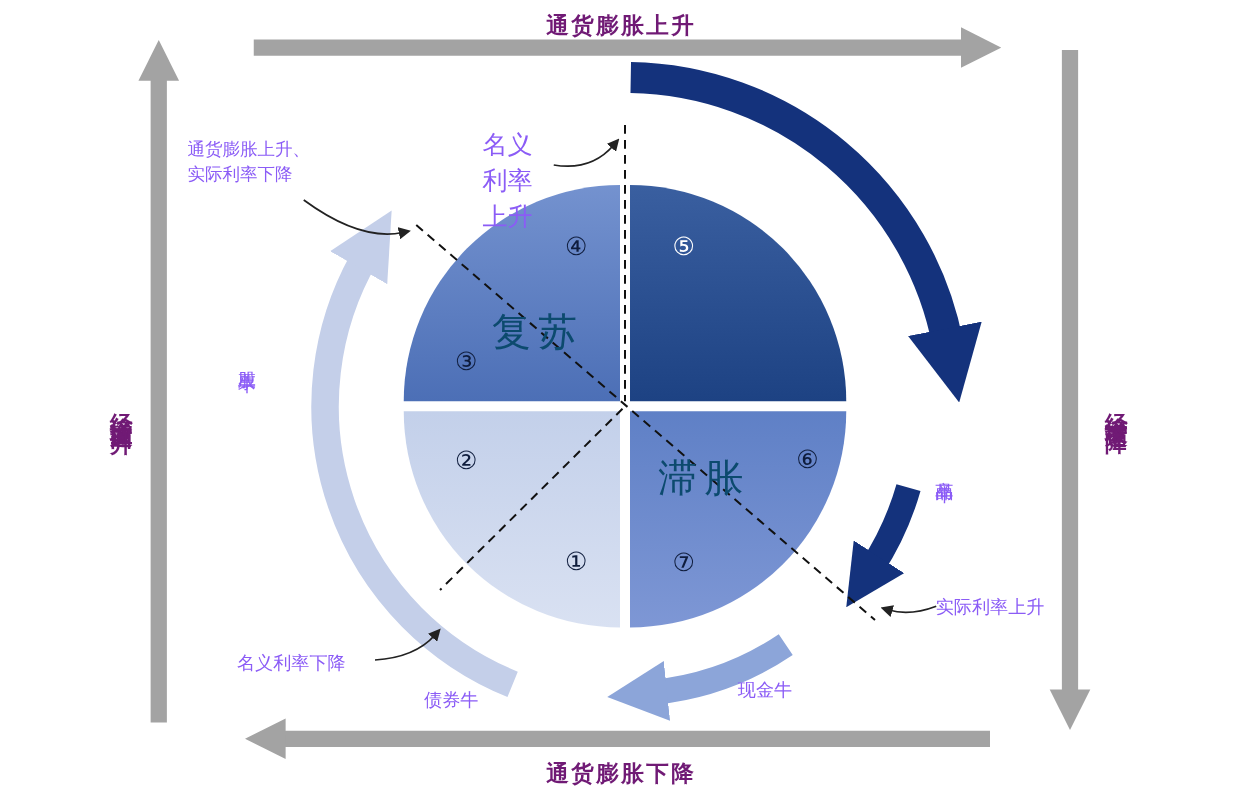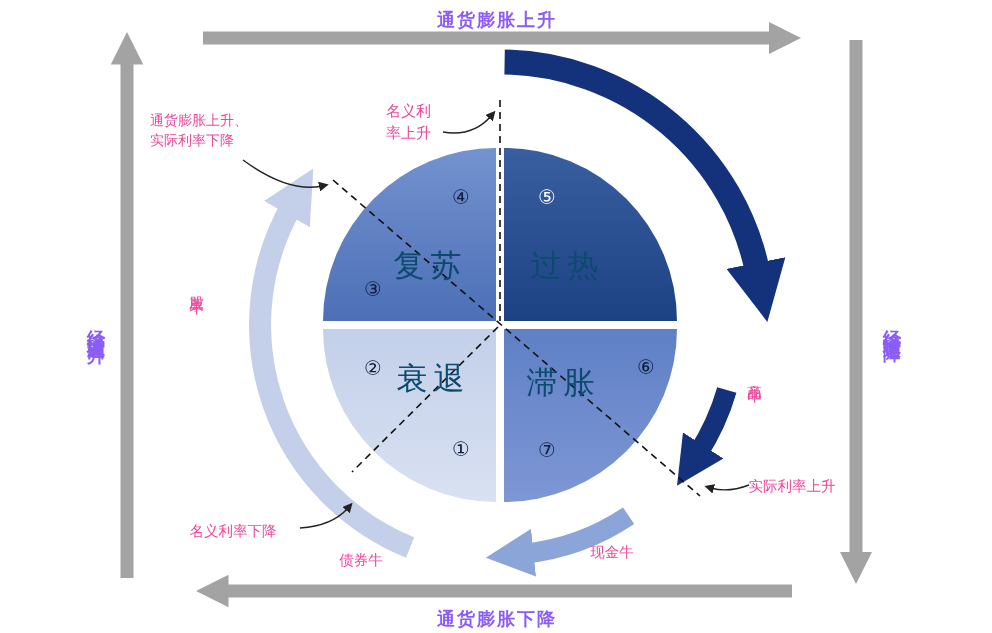--- a/index.html
+++ b/index.html
@@ -1,35 +1,35 @@
 <!DOCTYPE html>
 <html><head>
 <meta charset="utf-8">
 <style>
   * { margin:0; padding:0; box-sizing:border-box; }
   html,body { background:#ffffff; }
   body { font-family:"DejaVu Sans","Liberation Sans",sans-serif; }
   .stage { position:relative; width:992px; height:633px; background:#fff; overflow:hidden; margin:0 auto; }
   .stage > svg { position:absolute; left:0; top:0; }
 
-  .edge-label { position:absolute; color:#8b5cf6; font-weight:bold; font-size:18px;
+  .edge-label { position:absolute; color:#701a75; font-weight:bold; font-size:18px;
                 letter-spacing:2px; white-space:nowrap; }
   .edge-label.h { transform:translateX(-50%); }
   .edge-label.v { writing-mode:vertical-rl; text-orientation:upright;
                   transform:translate(-50%,-50%); letter-spacing:3px; }
 
   .quad-label { position:absolute; transform:translate(-50%,-50%); color:#0c4a6e;
                 font-family:"DejaVu Serif","Liberation Serif",serif; font-size:31px;
                 letter-spacing:6px; white-space:nowrap; text-indent:3px; }
 
   .stage-num { position:absolute; transform:translate(-50%,-50%); font-size:20px;
                color:#0f1d3d; line-height:1; }
   .stage-num.light { color:#ffffff; }
 
-  .note { position:absolute; color:#ec4899; font-size:14.5px; line-height:1.45;
+  .note { position:absolute; color:#8b5cf6; font-size:14.5px; line-height:1.45;
           word-break:break-all; }
   .note.centered { transform:translate(-50%,-50%); white-space:nowrap; }
   .note.v { writing-mode:vertical-rl; text-orientation:upright;
             transform:translate(-50%,-50%); letter-spacing:2px; white-space:nowrap; }
 </style>
 </head>
 <body>
 
 <div class="stage">
 
@@ -93,33 +93,31 @@
     <path d="M300 528 Q332 526 348 508" stroke="#222" stroke-width="1.4" fill="none" marker-end="url(#mBlk)"></path>
     <path d="M749 485 Q728 493 711 488" stroke="#222" stroke-width="1.4" fill="none" marker-end="url(#mBlk)"></path>
   </svg>
 
   <div class="edge-label h" style="left:497px; top:8px;">通货膨胀上升</div>
   <div class="edge-label h" style="left:497px; top:607px;">通货膨胀下降</div>
   <div class="edge-label v" style="left:96px; top:325px;">经济增速回升</div>
   <div class="edge-label v" style="left:892px; top:325px;">经济增速下降</div>
 
   <div class="quad-label" style="left:429px; top:266px;">复苏</div>
-  <div class="quad-label" style="left:566px; top:266px;">过热</div>
-  <div class="quad-label" style="left:432px; top:379px;">衰退</div>
   <div class="quad-label" style="left:562px; top:383px;text-align:right;">滞胀</div>
 
   <div class="stage-num" style="left:461px; top:197px;">④</div>
   <div class="stage-num light" style="left:547px; top:197px;">⑤</div>
   <div class="stage-num" style="left:373px; top:289px;">③</div>
   <div class="stage-num" style="left:646px; top:367px;">⑥</div>
   <div class="stage-num" style="left:373px; top:368px;">②</div>
   <div class="stage-num" style="left:461px; top:449px;">①</div>
   <div class="stage-num" style="left:547px; top:450px;">⑦</div>
 
-  <div class="note" style="left:386px; top:101px; width:52px; font-size:15px;">名义利率上升</div>
+  <div class="note" style="left:386px; top:101px; width:52px; font-size:20px;">名义利率上升</div>
   <div class="note" style="left:150px; top:110px; width:102px; font-size:14px;">通货膨胀上升、实际利率下降</div>
   <div class="note v" style="left:196px; top:288px;">股票牛</div>
   <div class="note v" style="left:754px; top:376px;">商品牛</div>
   <div class="note centered" style="left:233px; top:532px;">名义利率下降</div>
   <div class="note centered" style="left:361px; top:561px;">债券牛</div>
   <div class="note centered" style="left:612px; top:553px;">现金牛</div>
   <div class="note centered" style="left:792px; top:487px;">实际利率上升</div>
 
 </div>
 

